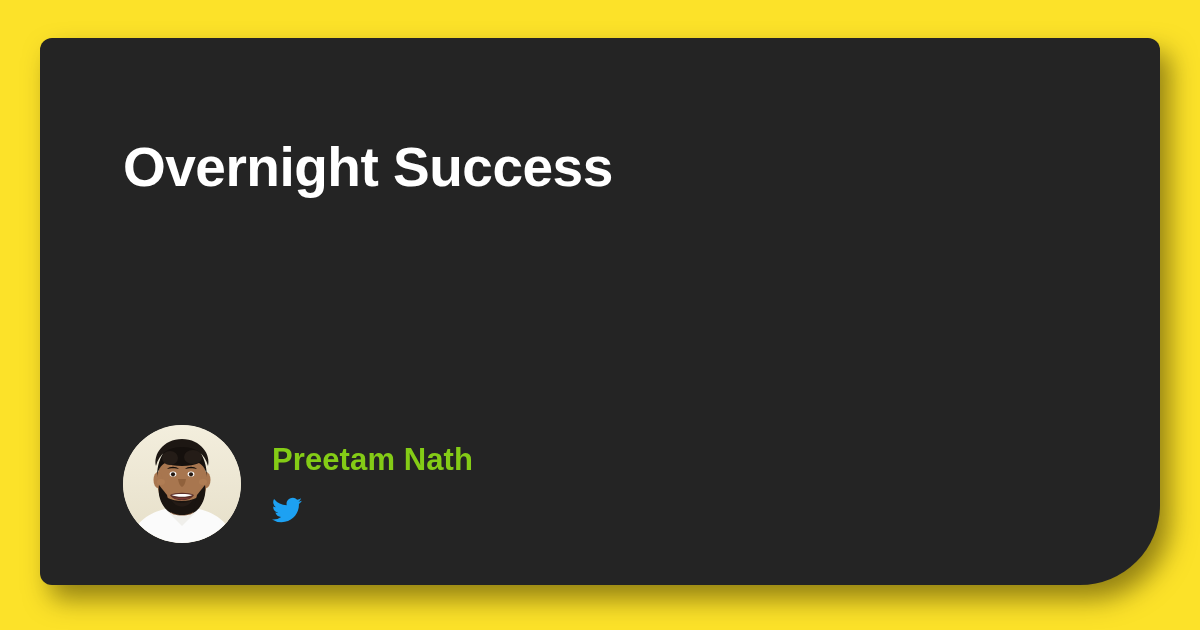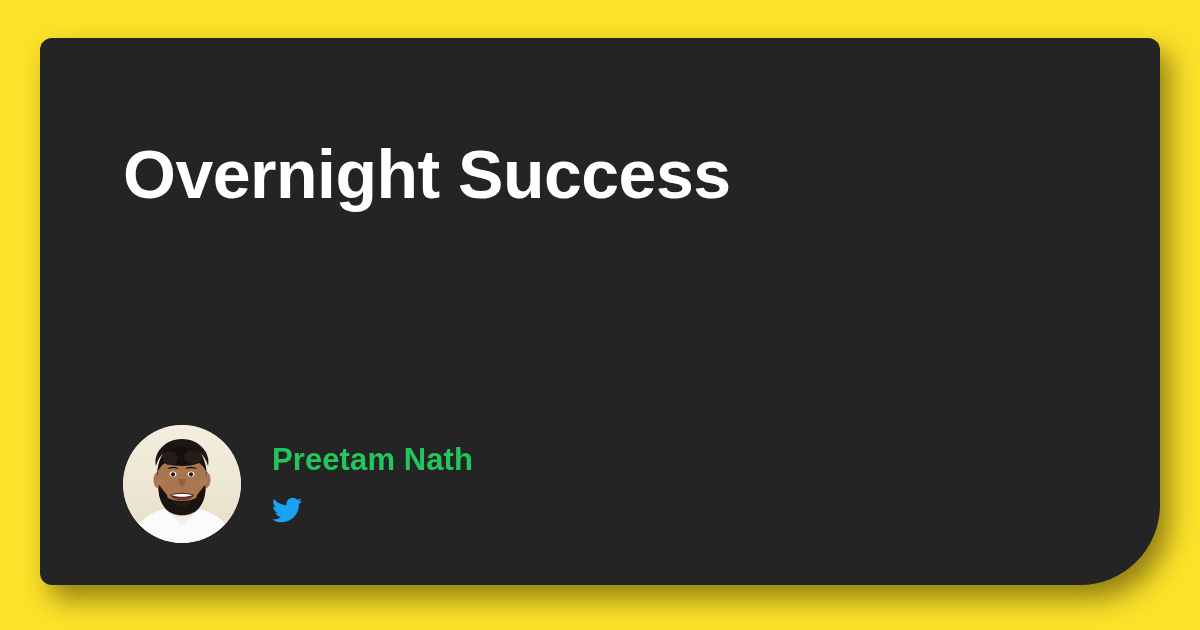--- a/index.html
+++ b/index.html
@@ -41,21 +41,21 @@
     width: 100%;
     height: 100%;
   }
 
   .title {
     position: absolute;
     left: 83px;
     top: 100px;
     width: 960px;
     margin: 0;
-    font-size: 68px;
+    font-size: 55px;
     line-height: 1.08;
     font-weight: bold;
     color: #ffffff;
     letter-spacing: -0.5px;
     font-family: "Liberation Sans", sans-serif;
   }
 
   .author {
     position: absolute;
     left: 83px;
@@ -83,21 +83,21 @@
   .author-text {
     margin-left: 31px;
     display: flex;
     flex-direction: column;
     justify-content: center;
   }
 
   .author-name {
     font-size: 31px;
     font-weight: bold;
-    color: #22c55e;
+    color: #84cc16;
     line-height: 1.1;
     letter-spacing: 0.1px;
   }
 
   .handle-row {
     margin-top: 17px;
     display: flex;
     align-items: center;
   }
 

